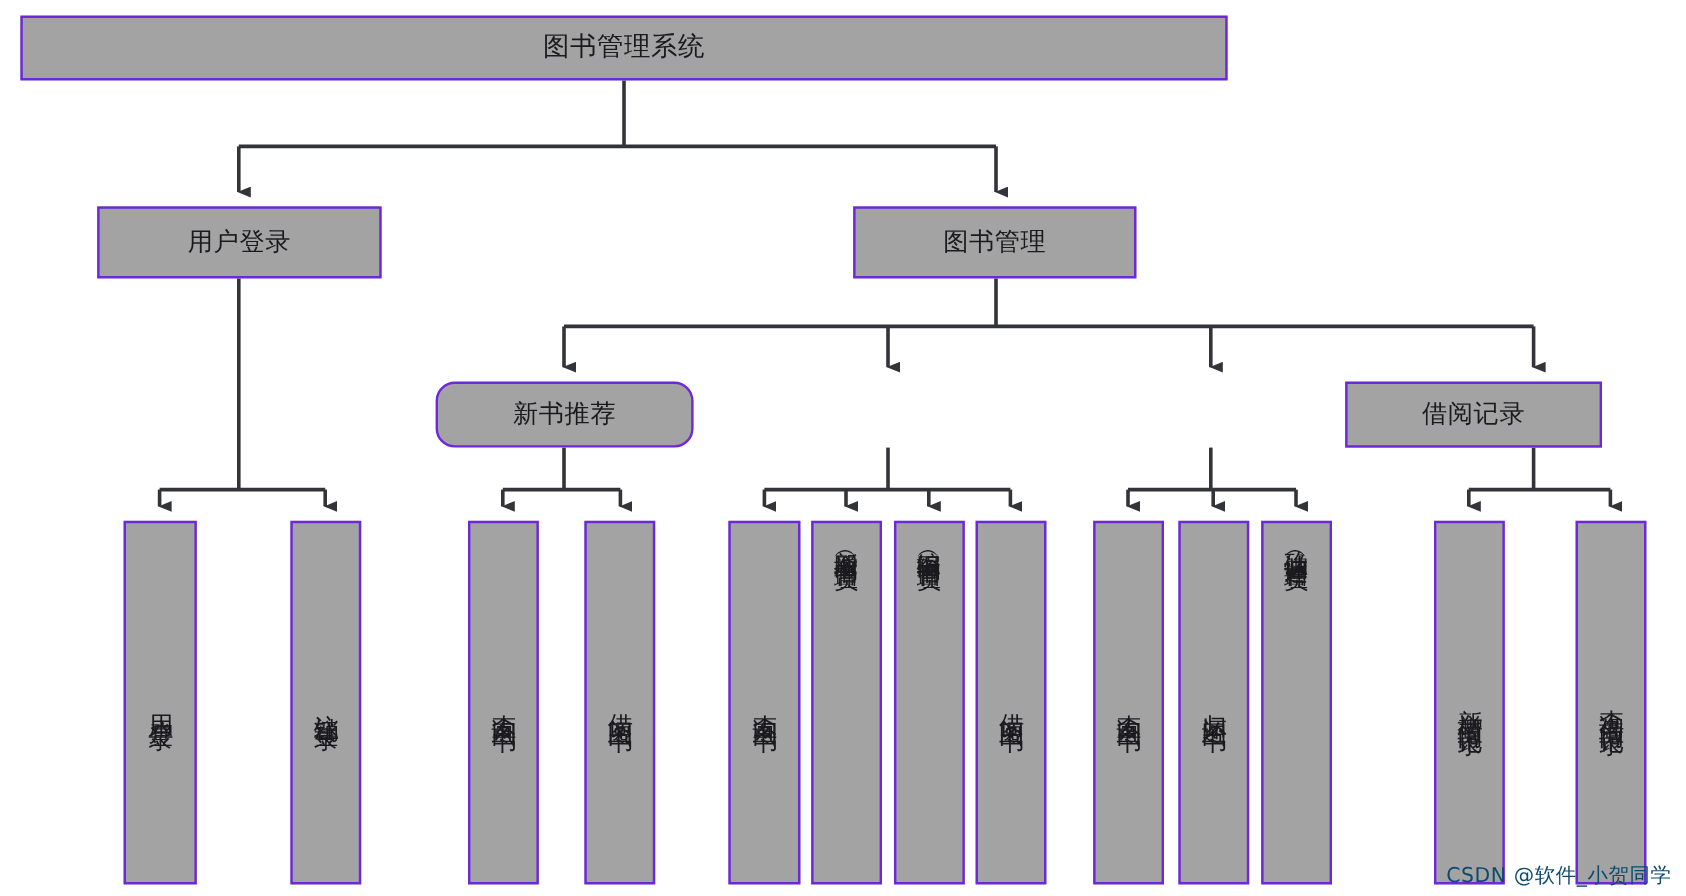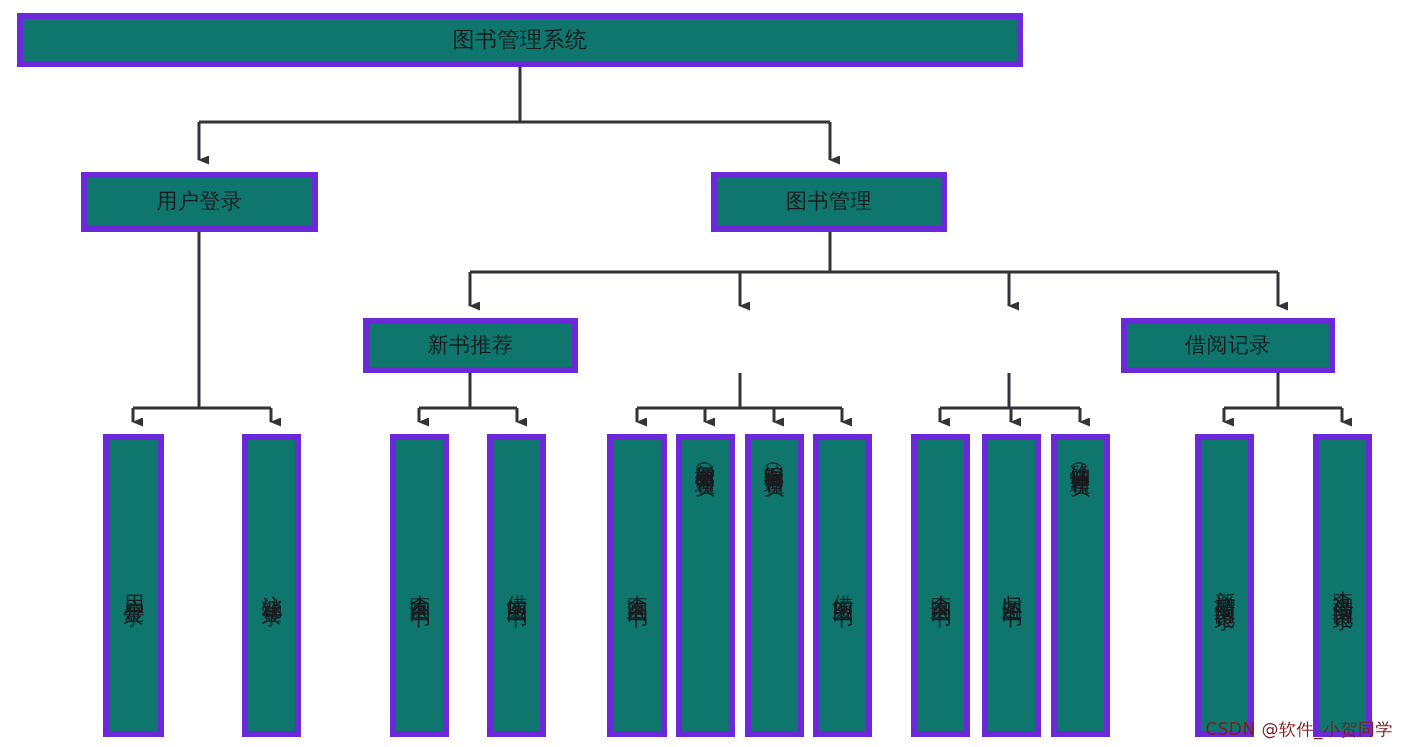--- a/index.html
+++ b/index.html
@@ -20,22 +20,22 @@
   #edge-layer {
     position: absolute;
     left: 0;
     top: 0;
     width: 1405px;
     height: 747px;
   }
   .node {
     position: absolute;
     box-sizing: border-box;
-    background: #0f766e;
-    border: 6px solid #6d28d9;
+    background: #a3a3a3;
+    border: 2px solid #6d28d9;
     display: flex;
     align-items: center;
     justify-content: center;
     color: #1b1b1f;
   }
   .node .label {
     display: block;
     text-align: center;
     line-height: 1.12;
   }
@@ -68,21 +68,21 @@
   .node.vert.mid .       { }
   .node.vert.centered {
     align-items: center;
     padding-top: 0;
   }
   #watermark {
     position: absolute;
     right: 12px;
     bottom: 6px;
     font-size: 17px;
-    color: #7f1d1d;
+    color: #0c4a6e;
     letter-spacing: 0.5px;
     white-space: nowrap;
     pointer-events: none;
   }
 </style>
 </head>
 <body>
 
 <div id="diagram-root">
 
@@ -140,21 +140,21 @@
     <span class="label">图书管理系统</span>
   </div>
 
   <div class="node horiz" style="left: 81px; top: 172px; width: 237px; height: 60px;">
     <span class="label">用户登录</span>
   </div>
   <div class="node horiz" style="left: 711px; top: 172px; width: 236px; height: 60px;">
     <span class="label">图书管理</span>
   </div>
 
-  <div class="node horiz" style="left: 363px; top: 318px; width: 215px; height: 55px;">
+  <div class="node horiz" style="left: 363px; top: 318px; width: 215px; height: 55px; border-radius: 16px;">
     <span class="label">新书推荐</span>
   </div>
   <div class="node horiz" style="left: 1121px; top: 318px; width: 214px; height: 55px;">
     <span class="label">借阅记录</span>
   </div>
 
   <div class="node vert centered" style="left: 103px; top: 434px; width: 61px; height: 303px;">
     <span class="label">用户登录</span>
   </div>
   <div class="node vert centered" style="left: 242px; top: 434px; width: 59px; height: 303px;">

